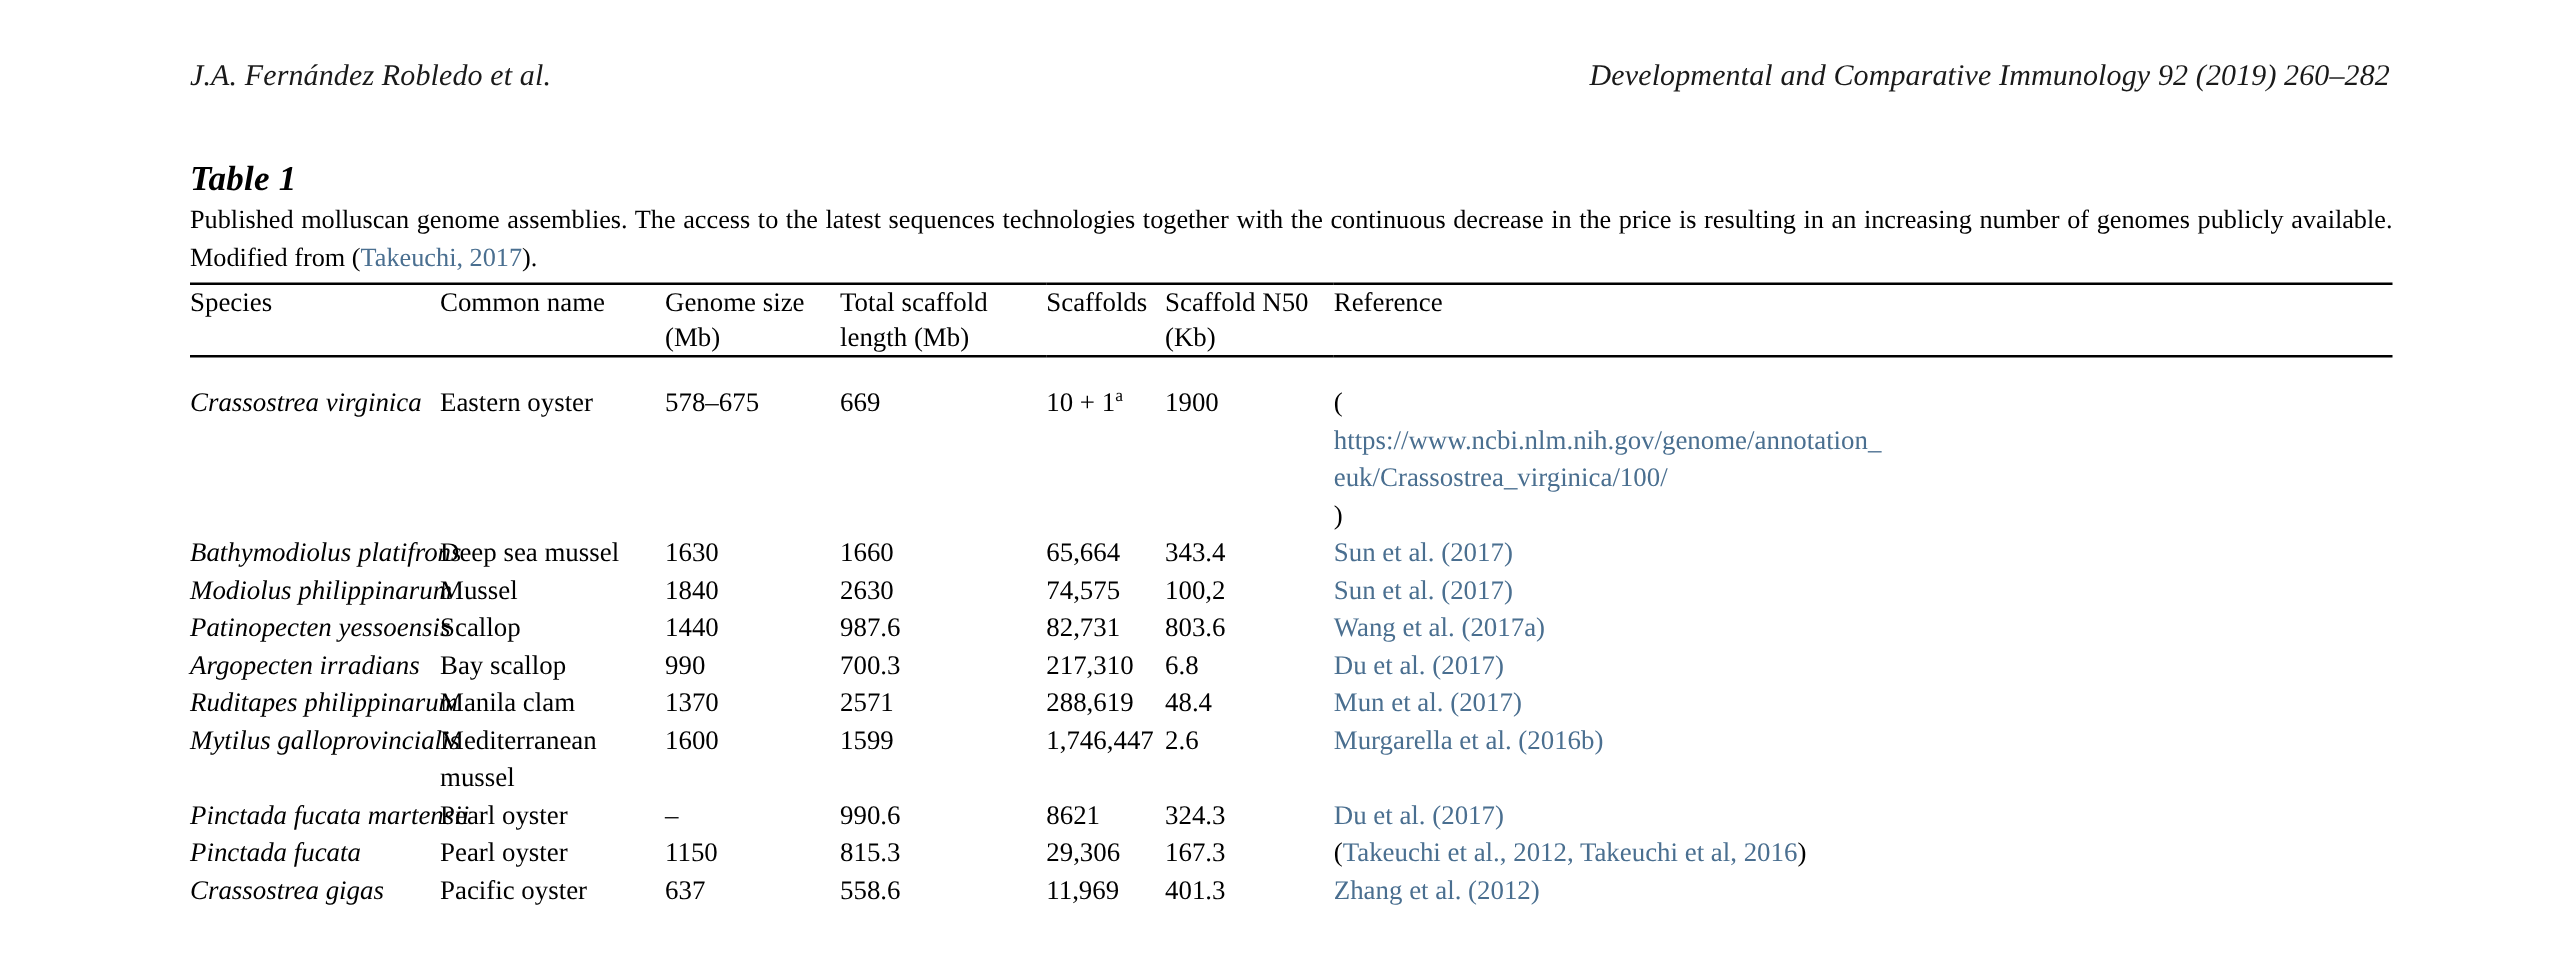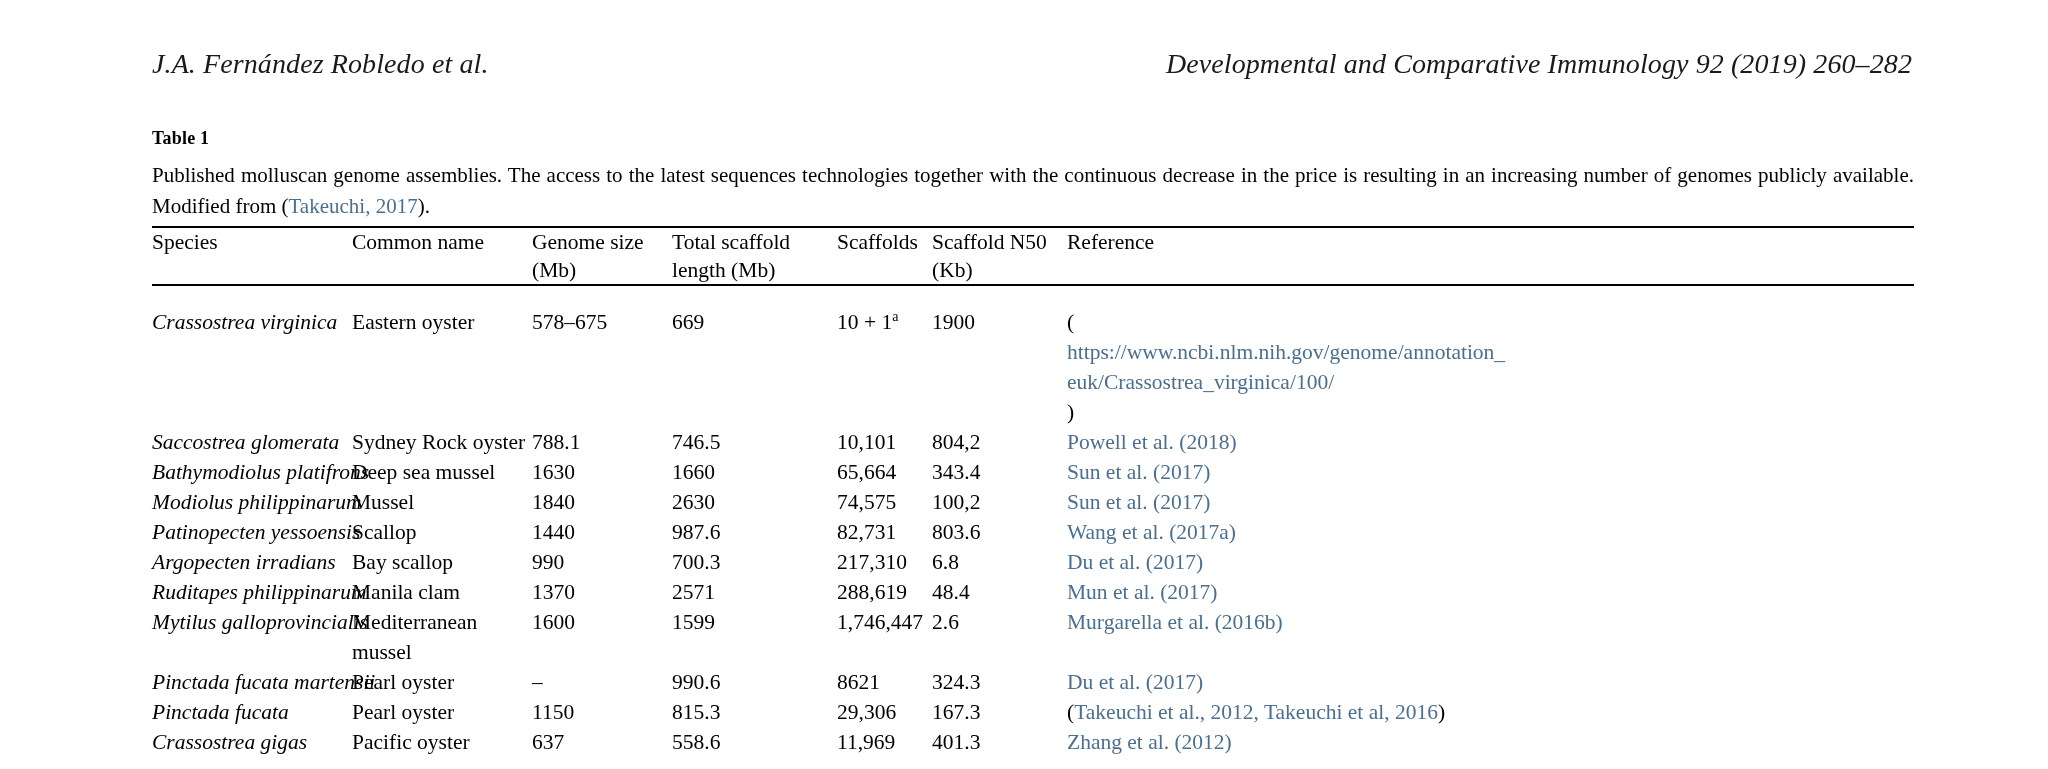--- a/index.html
+++ b/index.html
@@ -24,35 +24,36 @@
   
   .running-head {
     position: absolute;
     left: 152px;
     top: 48px;
     width: 1760px;
     display: flex;
     justify-content: space-between;
     align-items: flex-start;
     font-style: italic;
-    font-size: 28px;
+    font-size: 24px;
     letter-spacing: .1px;
     color: #1a1a1a;
   }
   .running-head .left  { white-space: nowrap; }
   .running-head .right { white-space: nowrap; }
 
   
   .table-label {
     position: absolute;
     left: 152px;
     top: 128px;
     font-weight: bold;
-    font-size: 18px;
+    font-size: 28px;
     letter-spacing: .2px;
+    font-style: italic;
   }
   .caption {
     position: absolute;
     left: 152px;
     top: 160px;
     width: 1762px;
     font-size: 21px;
     line-height: 31px;
     text-align: justify;
     text-justify: inter-word;
@@ -189,29 +190,20 @@
         <tr class="body-row first-body rule-mid">
           <td class="sp">Crassostrea virginica</td>
           <td>Eastern oyster</td>
           <td class="num">578–675</td>
           <td class="num">669</td>
           <td class="num"><span>10 + 1</span><sup class="fn">a</sup></td>
           <td class="num">1900</td>
           <td><span class="paren">(</span><a href="#" class="ref"><span class="url-line">https://www.ncbi.nlm.nih.gov/genome/annotation_</span><span class="url-line">euk/Crassostrea_virginica/100/</span></a><span class="paren">)</span></td>
         </tr>
 
-        <tr class="body-row">
-          <td class="sp">Saccostrea glomerata</td>
-          <td>Sydney Rock oyster</td>
-          <td class="num">788.1</td>
-          <td class="num">746.5</td>
-          <td class="num">10,101</td>
-          <td class="num">804,2</td>
-          <td><a href="#" class="ref">Powell et al. (2018)</a></td>
-        </tr>
 
         <tr class="body-row">
           <td class="sp">Bathymodiolus platifrons</td>
           <td>Deep sea mussel</td>
           <td class="num">1630</td>
           <td class="num">1660</td>
           <td class="num">65,664</td>
           <td class="num">343.4</td>
           <td><a href="#" class="ref">Sun et al. (2017)</a></td>
         </tr>

